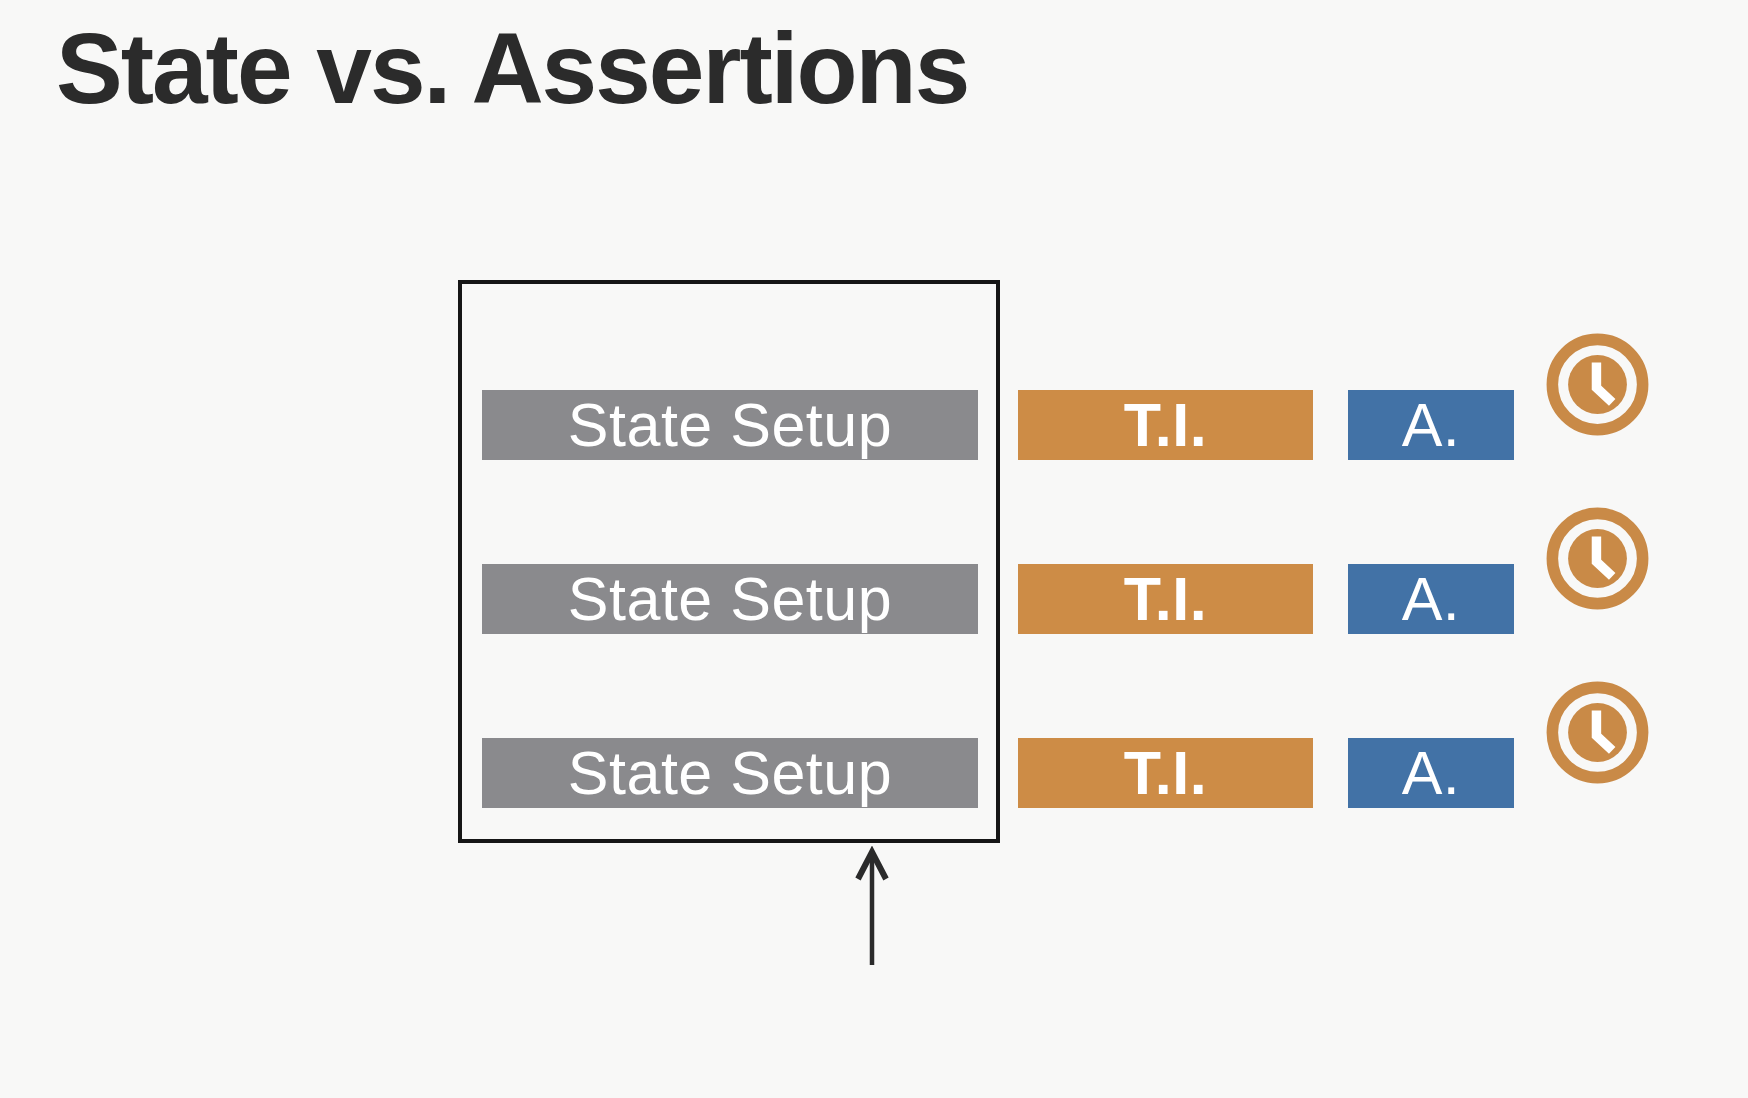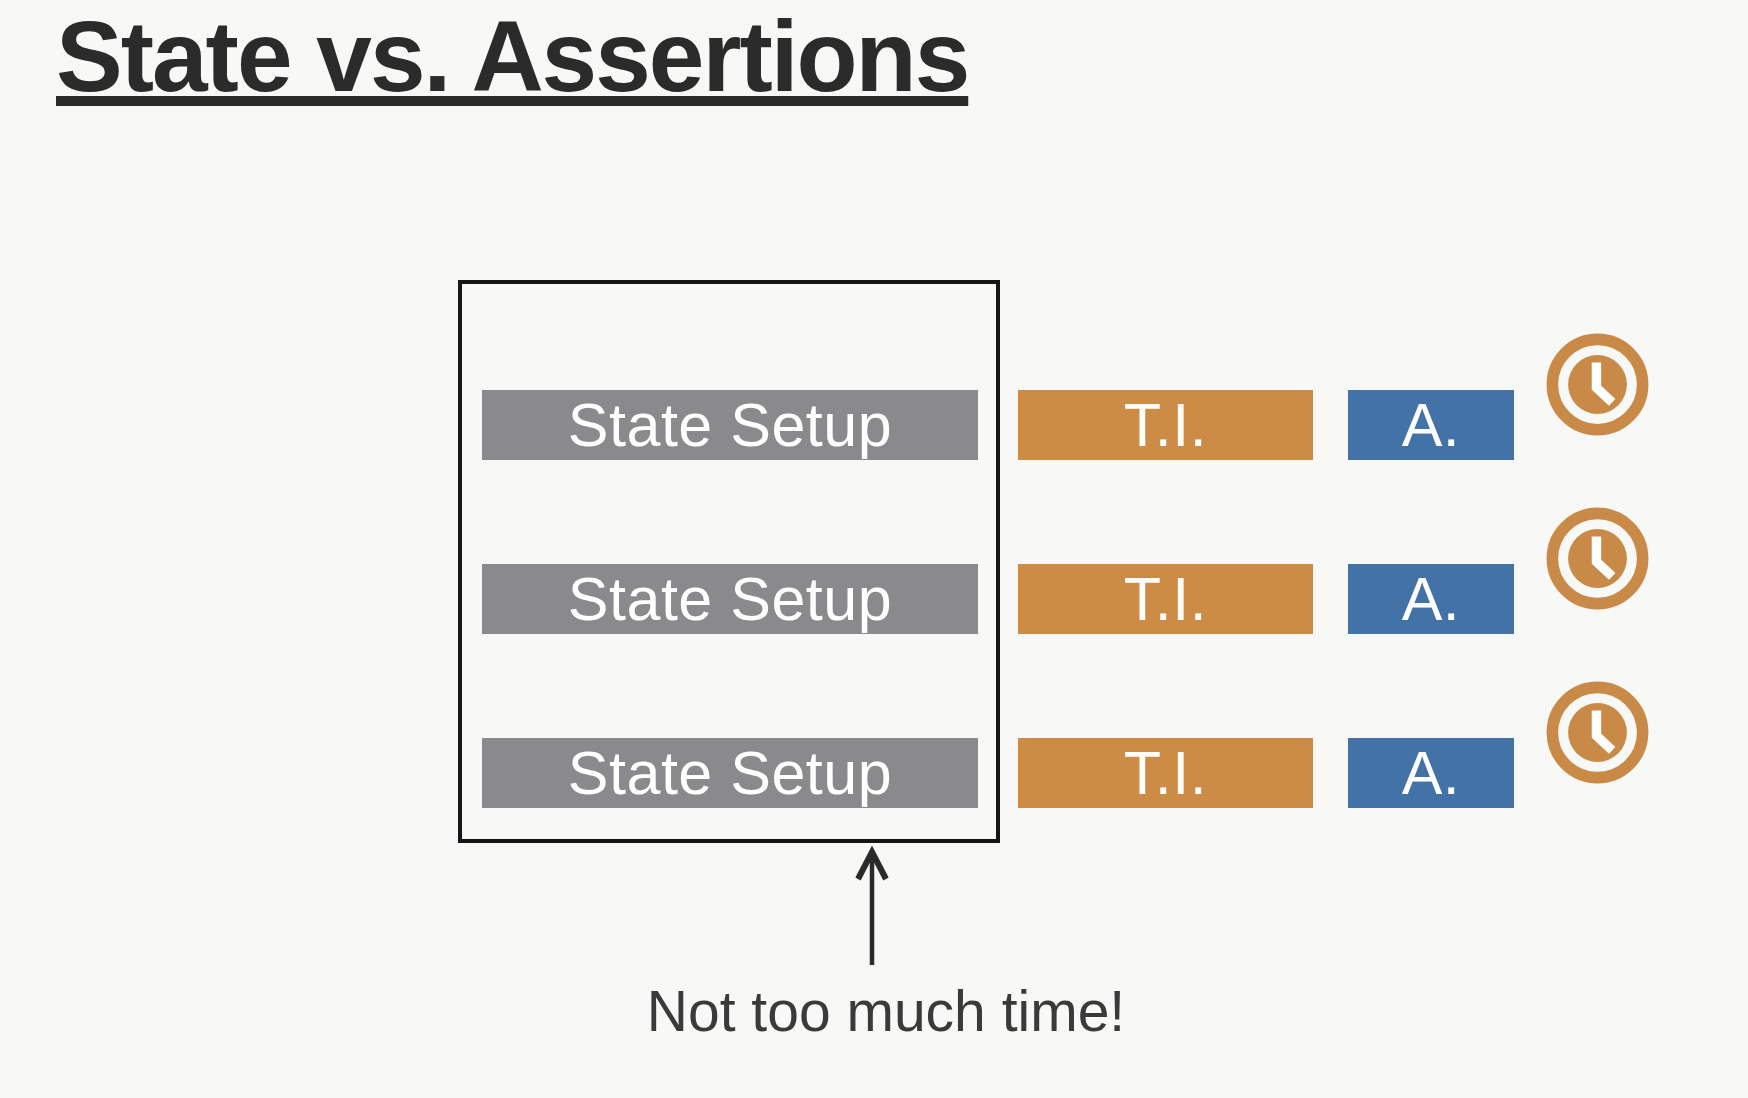--- a/index.html
+++ b/index.html
@@ -21,28 +21,27 @@
     font-family: "Liberation Sans", sans-serif;
     overflow: hidden;
   }
   .slide {
     position: relative;
     width: 1748px; height: 1098px;
     background: var(--background);
   }
   .title {
     position: absolute;
-    left: 56px; top: 4px;
+    left: 56px; top: 16px;
     font-size: 100px;
     font-weight: 800;
     letter-spacing: -2px;
     color: var(--title-text);
     line-height: 1.05;
     white-space: nowrap;
-    text-decoration: underline;
   }
   .frame {
     position: absolute;
     left: 458px; top: 280px;
     width: 542px; height: 563px;
     border: 4px solid var(--frame-border);
     background: transparent;
   }
   .row {
     position: absolute;
@@ -57,21 +56,21 @@
   .box {
     display: flex;
     align-items: center;
     justify-content: center;
     color: var(--box-text);
     font-size: 61px;
     letter-spacing: 0.5px;
     white-space: nowrap;
   }
   .box.state { width: 496px; background: var(--state-box); }
-  .box.ti    { width: 295px; margin-left: 40px; background: var(--ti-box); }
+  .box.ti    { width: 295px; margin-left: 40px; background: var(--ti-box); font-weight: bold; }
   .box.assert{ width: 166px; margin-left: 35px; background: var(--assert-box); }
   .clock {
     width: 105px; height: 105px;
     margin-left: 31px;
     align-self: center;
     flex: 0 0 auto;
   }
   .arrow-svg {
     position: absolute;
     left: 849px; top: 846px;
@@ -126,15 +125,14 @@
       <circle cx="50" cy="50" r="28" fill="var(--clock)"></circle>
       <path d="M49 29 L49 53 L64 67" fill="none" stroke="#ffffff" stroke-width="9" stroke-linejoin="miter"></path>
     </svg>
   </div>
 
   <svg class="arrow-svg" viewBox="0 0 48 124">
     <line x1="23" y1="8" x2="23" y2="119" stroke="var(--arrow)" stroke-width="4.5"></line>
     <path d="M9 33 L23 6 L37 33" fill="none" stroke="var(--arrow)" stroke-width="6" stroke-linejoin="miter"></path>
   </svg>
 
-  <div class="annotation">Not too much time!</div>
 
 </div>
 
 </body></html>

